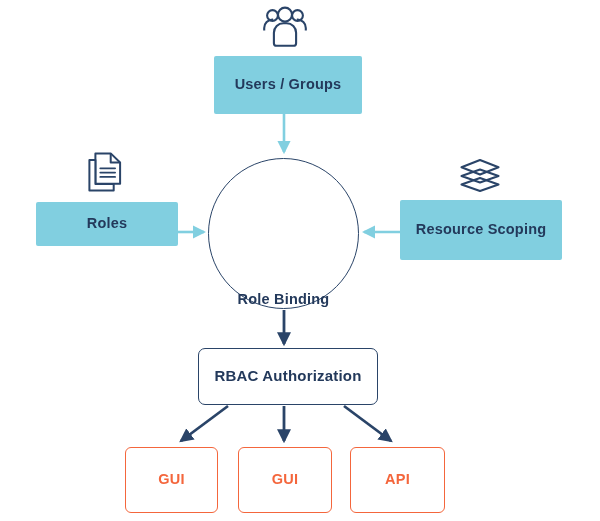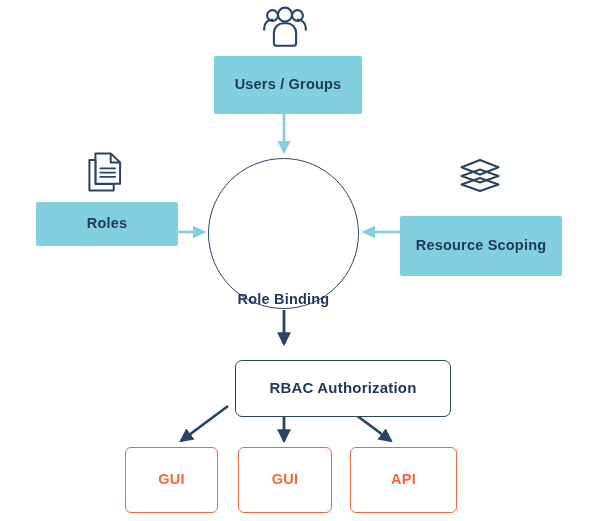--- a/index.html
+++ b/index.html
@@ -151,33 +151,33 @@
   </div>
 
   <div class="node box-fill" style="left:36px; top:202px; width:142px; height:44px;">
     <span class="node-label">Roles</span>
   </div>
 
   <div class="node circle-node" style="left:208px; top:158px; width:151px; height:151px;">
     <span class="node-label">Role Binding</span>
   </div>
 
-  <div class="node box-fill" style="left:400px; top:216px; width:162px; height:60px;">
+  <div class="node box-fill" style="left:400px; top:200px; width:162px; height:60px;">
     <span class="node-label">Resource Scoping</span>
   </div>
 
-  <div class="node box-outline-navy" style="left:198px; top:360px; width:216px; height:57px;margin-left:37px;">
+  <div class="node box-outline-navy" style="left:198px; top:348px; width:180px; height:57px;">
     <span class="node-label">RBAC Authorization</span>
   </div>
 
   <div class="node box-outline-orange" style="left:125px; top:447px; width:93px; height:66px;">
     <span class="node-label">GUI</span>
   </div>
 
   <div class="node box-outline-orange" style="left:238px; top:447px; width:94px; height:66px;">
     <span class="node-label">GUI</span>
   </div>
 
-  <div class="node box-outline-orange" style="left:350px; top:447px; width:107px; height:66px;">
+  <div class="node box-outline-orange" style="left:350px; top:447px; width:95px; height:66px;">
     <span class="node-label">API</span>
   </div>
 
 </div>
 
 </body></html>

